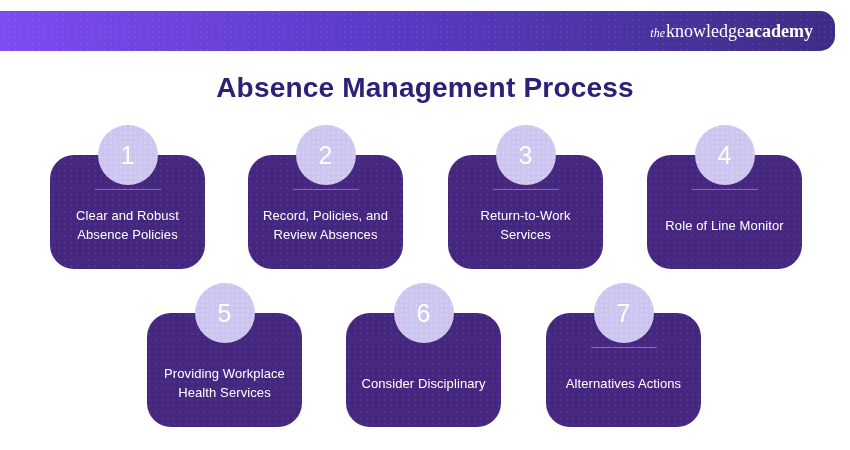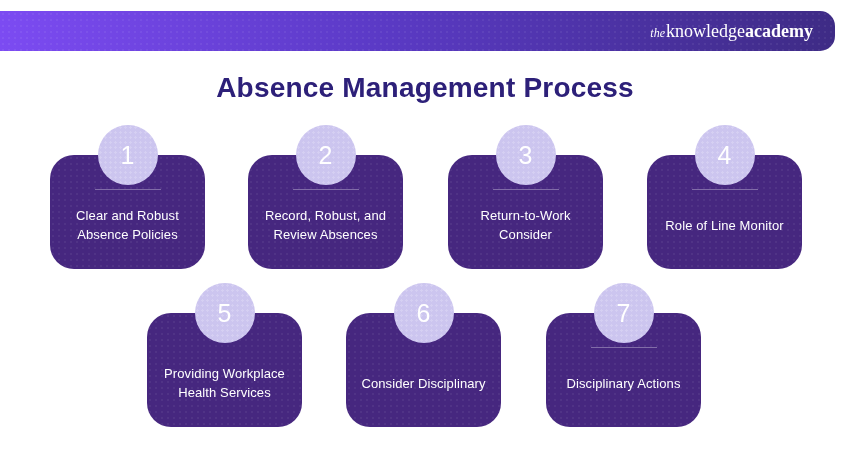--- a/index.html
+++ b/index.html
@@ -108,27 +108,27 @@
 
   <div class="card step-1">
     <div class="badge">1</div>
     <div class="divider"></div>
     <div class="card-body">Clear and Robust Absence Policies</div>
   </div>
 
   <div class="card step-2">
     <div class="badge">2</div>
     <div class="divider"></div>
-    <div class="card-body">Record, Robust, and Review Absences</div>
+    <div class="card-body">Record, Policies, and Review Absences</div>
   </div>
 
   <div class="card step-3">
     <div class="badge">3</div>
     <div class="divider"></div>
-    <div class="card-body">Return-to-Work Consider</div>
+    <div class="card-body">Return-to-Work Services</div>
   </div>
 
   <div class="card step-4">
     <div class="badge">4</div>
     <div class="divider"></div>
     <div class="card-body">Role of Line Monitor</div>
   </div>
 
   <div class="card step-5">
     <div class="badge">5</div>
@@ -136,16 +136,16 @@
   </div>
 
   <div class="card step-6">
     <div class="badge">6</div>
     <div class="card-body">Consider Disciplinary</div>
   </div>
 
   <div class="card step-7">
     <div class="badge">7</div>
     <div class="divider"></div>
-    <div class="card-body">Disciplinary Actions</div>
+    <div class="card-body">Alternatives Actions</div>
   </div>
 
 </div>
 
 </body></html>

